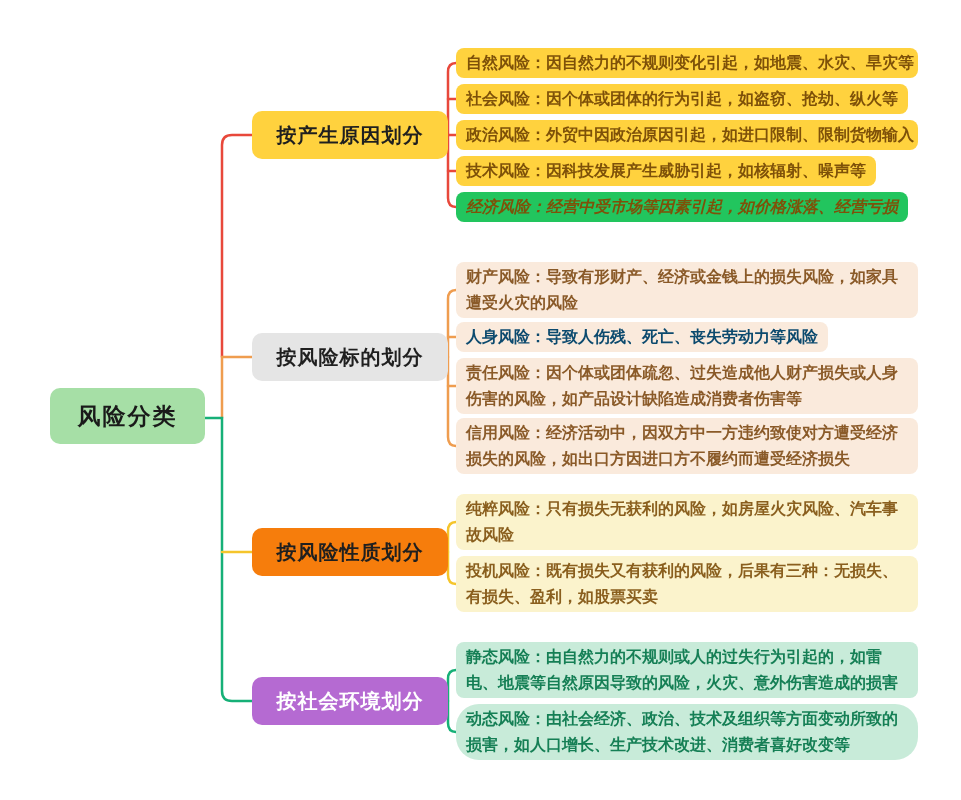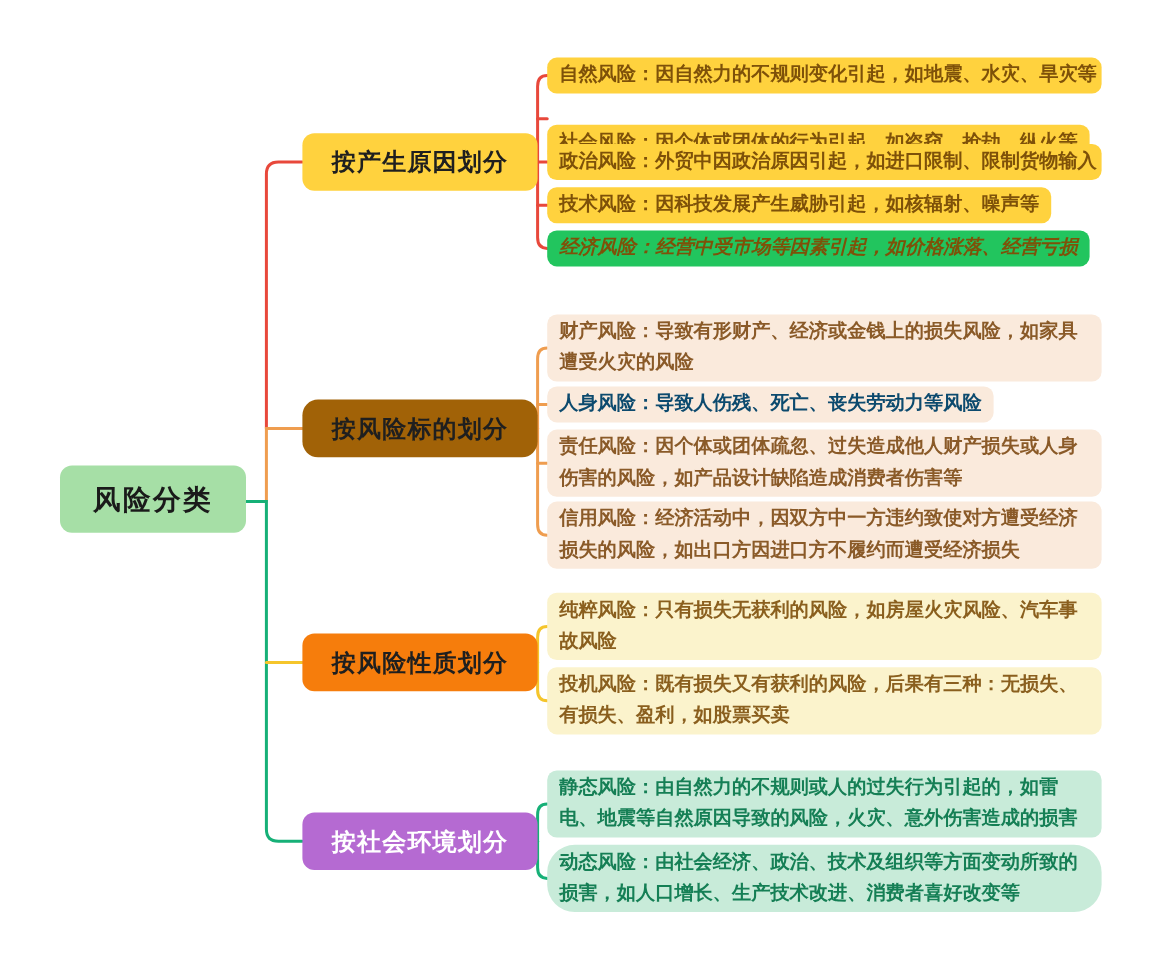--- a/index.html
+++ b/index.html
@@ -47,25 +47,25 @@
       <path d="M 448 386 L 456 386" stroke="#EF9D4F" stroke-width="2.5" fill="none" stroke-linecap="round"></path>
       <path d="M 436 552 L 448 552" stroke="#F5C52B" stroke-width="2.5" fill="none" stroke-linecap="round"></path>
       <path d="M 456 522 Q 448 522 448 531 L 448 575 Q 448 584 456 584" stroke="#F5C52B" stroke-width="2.5" fill="none" stroke-linecap="round"></path>
       <path d="M 436 701 L 448 701" stroke="#16B077" stroke-width="2.5" fill="none" stroke-linecap="round"></path>
       <path d="M 456 670 Q 448 670 448 679 L 448 723 Q 448 732 456 732" stroke="#16B077" stroke-width="2.5" fill="none" stroke-linecap="round"></path>
     </svg>
   <div class="node root" id="root-node" style="background: rgb(166, 223, 166); color: rgb(26, 26, 26);">风险分类</div>
   <div id="nodes">
       <div class="node header" style="top: 111px; background: rgb(255, 210, 62); color: rgb(31, 31, 31);">按产生原因划分</div>
       <div class="node leaf" style="top: 48px; background: rgb(255, 210, 62); color: rgb(126, 81, 9); white-space: nowrap;">自然风险：因自然力的不规则变化引起，如地震、水灾、旱灾等</div>
-      <div class="node leaf" style="top: 84px; background: rgb(255, 210, 62); color: rgb(126, 81, 9); white-space: nowrap; margin-top: 20px;">社会风险：因个体或团体的行为引起，如盗窃、抢劫、纵火等</div>
+      <div class="node leaf" style="top: 84px; background: rgb(255, 210, 62); color: rgb(126, 81, 9); white-space: nowrap;">社会风险：因个体或团体的行为引起，如盗窃、抢劫、纵火等</div>
       <div class="node leaf" style="top: 120px; background: rgb(255, 210, 62); color: rgb(126, 81, 9); white-space: nowrap;">政治风险：外贸中因政治原因引起，如进口限制、限制货物输入</div>
       <div class="node leaf" style="top: 156px; background: rgb(255, 210, 62); color: rgb(126, 81, 9); white-space: nowrap;">技术风险：因科技发展产生威胁引起，如核辐射、噪声等</div>
       <div class="node leaf" style="top: 192px; background: #22c55e; color: rgb(126, 81, 9); white-space: nowrap; font-style: italic;">经济风险：经营中受市场等因素引起，如价格涨落、经营亏损</div>
-      <div class="node header" style="top: 333px; background: #a16207; color: rgb(31, 31, 31); border-radius: 13px;">按风险标的划分</div>
+      <div class="node header" style="top: 333px; background: #e5e5e5; color: rgb(31, 31, 31);">按风险标的划分</div>
       <div class="node leaf" style="top: 262px; background: rgb(250, 234, 220); color: rgb(138, 90, 40);">财产风险：导致有形财产、经济或金钱上的损失风险，如家具遭受火灾的风险</div>
       <div class="node leaf" style="top: 322px; background: rgb(250, 234, 220); color: #0c4a6e;">人身风险：导致人伤残、死亡、丧失劳动力等风险</div>
       <div class="node leaf" style="top: 358px; background: rgb(250, 234, 220); color: rgb(138, 90, 40);">责任风险：因个体或团体疏忽、过失造成他人财产损失或人身伤害的风险，如产品设计缺陷造成消费者伤害等</div>
       <div class="node leaf" style="top: 418px; background: rgb(250, 234, 220); color: rgb(138, 90, 40);">信用风险：经济活动中，因双方中一方违约致使对方遭受经济损失的风险，如出口方因进口方不履约而遭受经济损失</div>
       <div class="node header" style="top: 528px; background: rgb(246, 125, 12); color: rgb(31, 31, 31);">按风险性质划分</div>
       <div class="node leaf" style="top: 494px; background: rgb(251, 243, 204); color: rgb(138, 95, 30);">纯粹风险：只有损失无获利的风险，如房屋火灾风险、汽车事故风险</div>
       <div class="node leaf" style="top: 556px; background: rgb(251, 243, 204); color: rgb(138, 95, 30);">投机风险：既有损失又有获利的风险，后果有三种：无损失、有损失、盈利，如股票买卖</div>
       <div class="node header" style="top: 677px; background: rgb(181, 106, 210); color: rgb(255, 255, 255);">按社会环境划分</div>
       <div class="node leaf" style="top: 642px; background: rgb(200, 235, 217); color: rgb(21, 127, 85);">静态风险：由自然力的不规则或人的过失行为引起的，如雷电、地震等自然原因导致的风险，火灾、意外伤害造成的损害</div>
       <div class="node leaf" style="top: 704px; background: rgb(200, 235, 217); color: rgb(21, 127, 85); border-radius: 23px;">动态风险：由社会经济、政治、技术及组织等方面变动所致的损害，如人口增长、生产技术改进、消费者喜好改变等</div>

